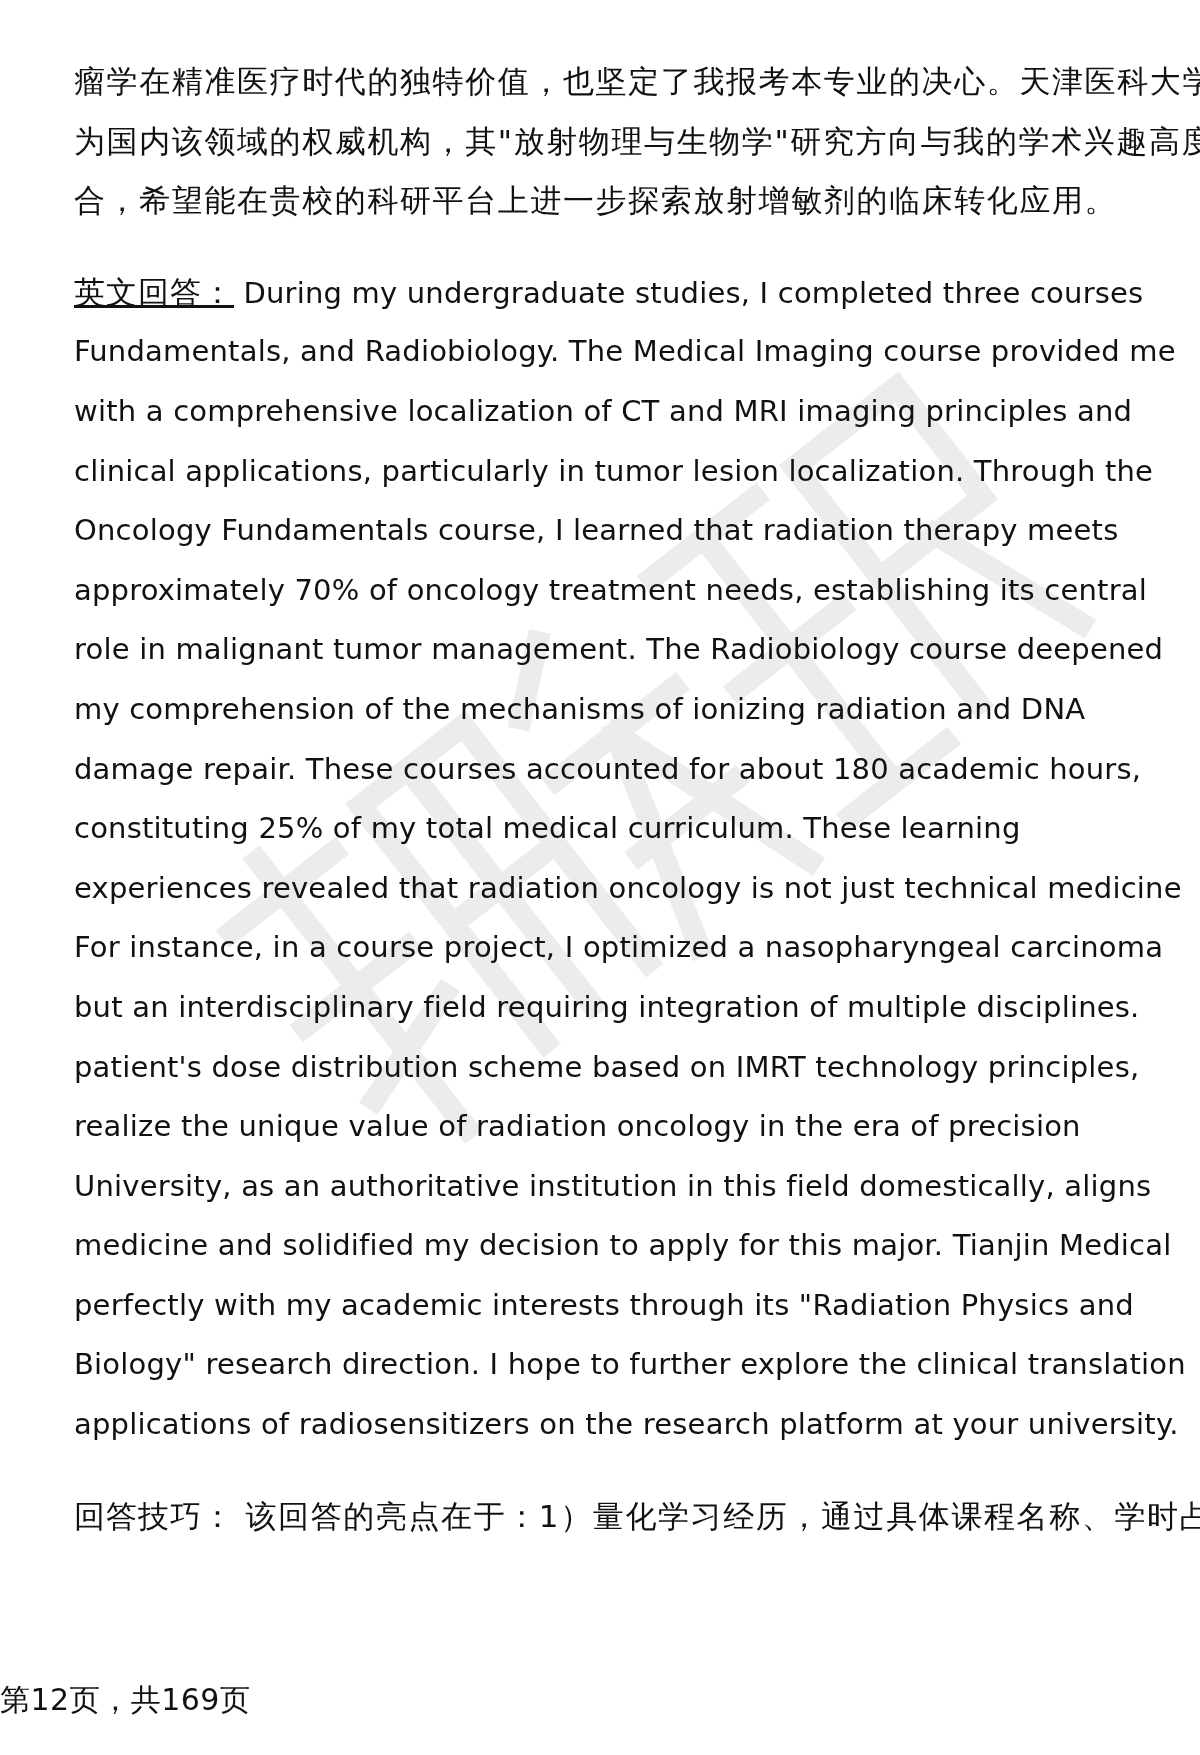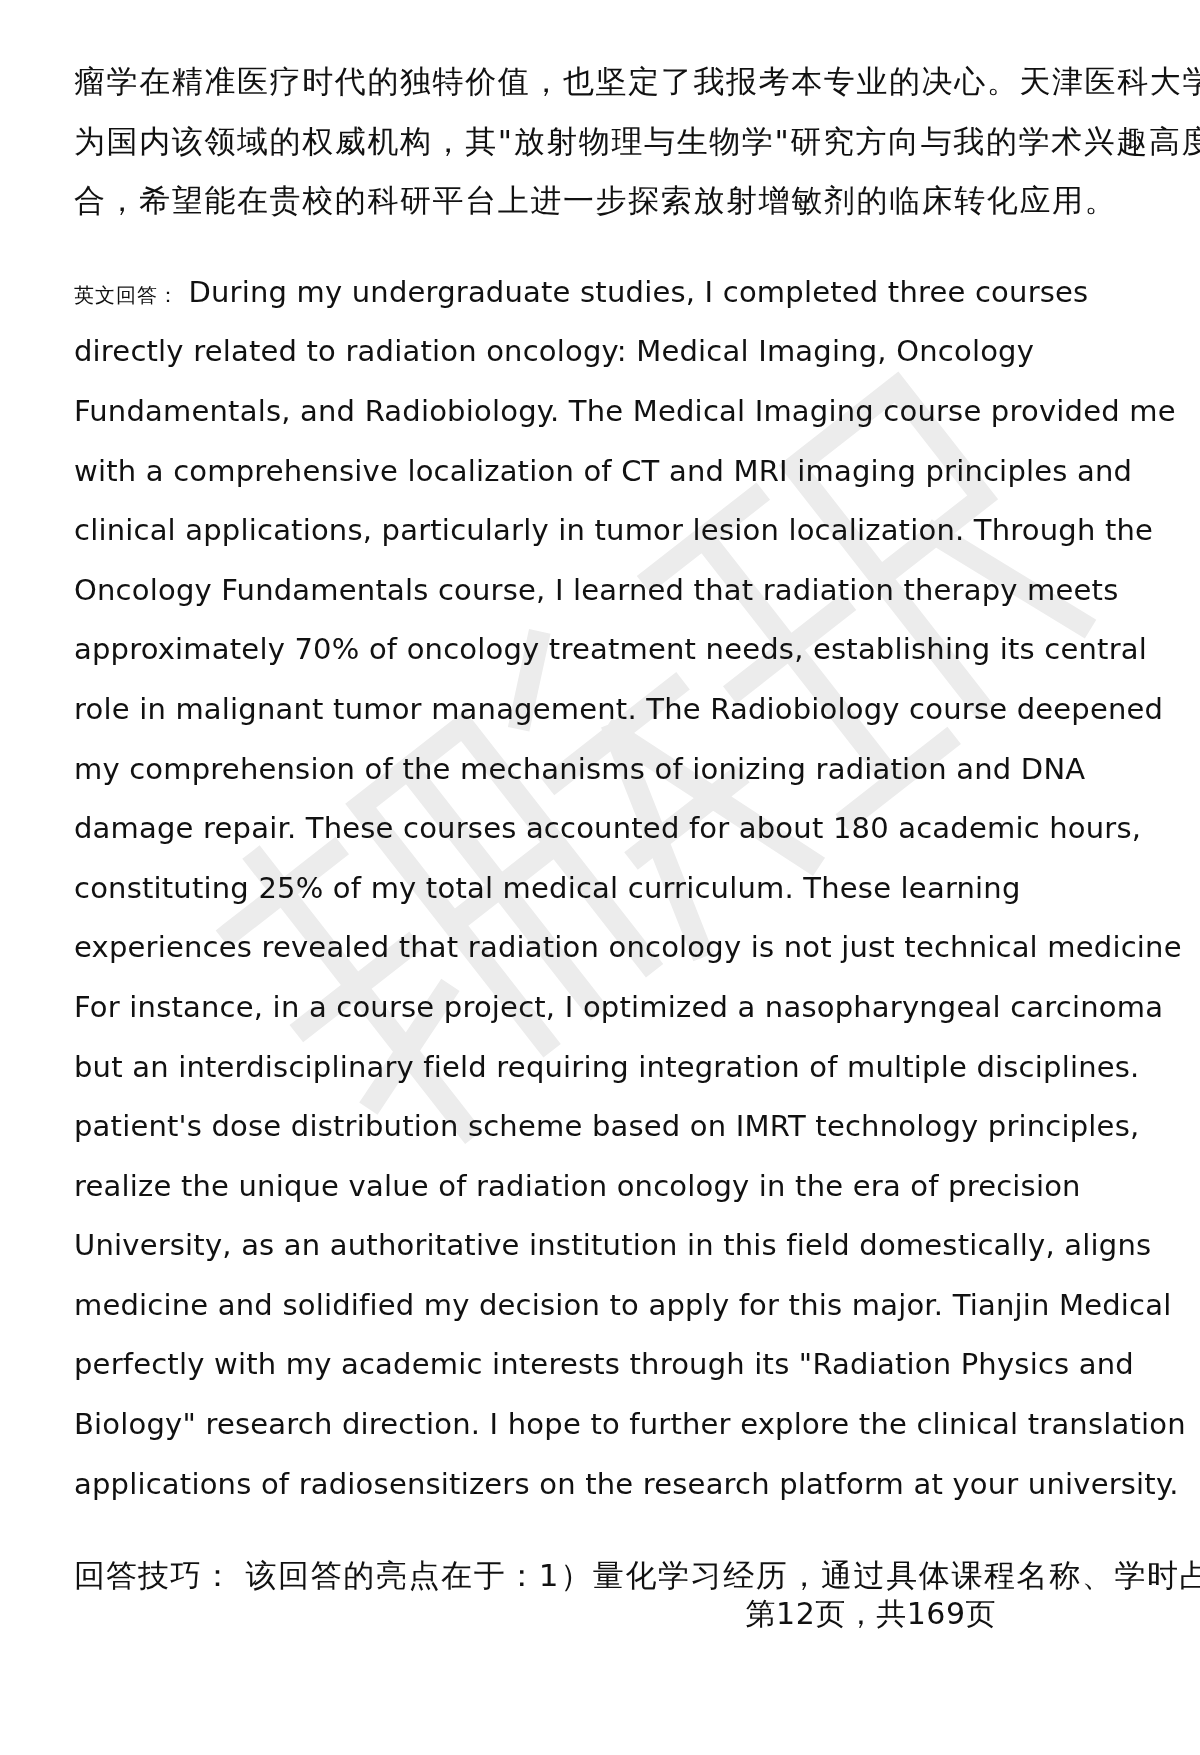--- a/index.html
+++ b/index.html
@@ -51,22 +51,22 @@
     .line.cjk {
       font-size: 31px;
       letter-spacing: 1.6px;
     }
     .gap { height: 32px; }
     .label { letter-spacing: 1px; }
     .footer {
       position: absolute;
       left: 0;
       width: 996px;
-      top: 1594px;
-      text-align: right;
+      top: 1680px;
+      text-align: left;
       font-size: 30px;
       line-height: 40px;
       z-index: 1;
       letter-spacing: 0.5px;
     }
   </style>
 </head>
 <body>
 
 <div class="page">
@@ -92,22 +92,21 @@
 
     <div>
       <span class="line cjk">瘤学在精准医疗时代的独特价值，也坚定了我报考本专业的决心。天津医科大学作</span>
       <span class="line cjk">为国内该领域的权威机构，其"放射物理与生物学"研究方向与我的学术兴趣高度契</span>
       <span class="line cjk">合，希望能在贵校的科研平台上进一步探索放射增敏剂的临床转化应用。</span>
     </div>
 
     <div class="gap"></div>
 
     <div>
-      <span class="line"><span class="label cjk-label" style="font-size:20px;">英文回答：</span>&nbsp;<span>During my undergraduate studies, I completed three courses</span></span>
-      <span class="line">directly related to radiation oncology: Medical Imaging, Oncology</span>
+      <span class="line"><span class="label cjk-label" style="font-size:31px;text-decoration:underline;">英文回答：</span>&nbsp;<span>During my undergraduate studies, I completed three courses</span></span>
       <span class="line">Fundamentals, and Radiobiology. The Medical Imaging course provided me</span>
       <span class="line">with a comprehensive localization of CT and MRI imaging principles and</span>
       <span class="line">clinical applications, particularly in tumor lesion localization. Through the</span>
       <span class="line">Oncology Fundamentals course, I learned that radiation therapy meets</span>
       <span class="line">approximately 70% of oncology treatment needs, establishing its central</span>
       <span class="line">role in malignant tumor management. The Radiobiology course deepened</span>
       <span class="line">my comprehension of the mechanisms of ionizing radiation and DNA</span>
       <span class="line">damage repair. These courses accounted for about 180 academic hours,</span>
       <span class="line">constituting 25% of my total medical curriculum. These learning</span>
       <span class="line">experiences revealed that radiation oncology is not just technical medicine</span>

